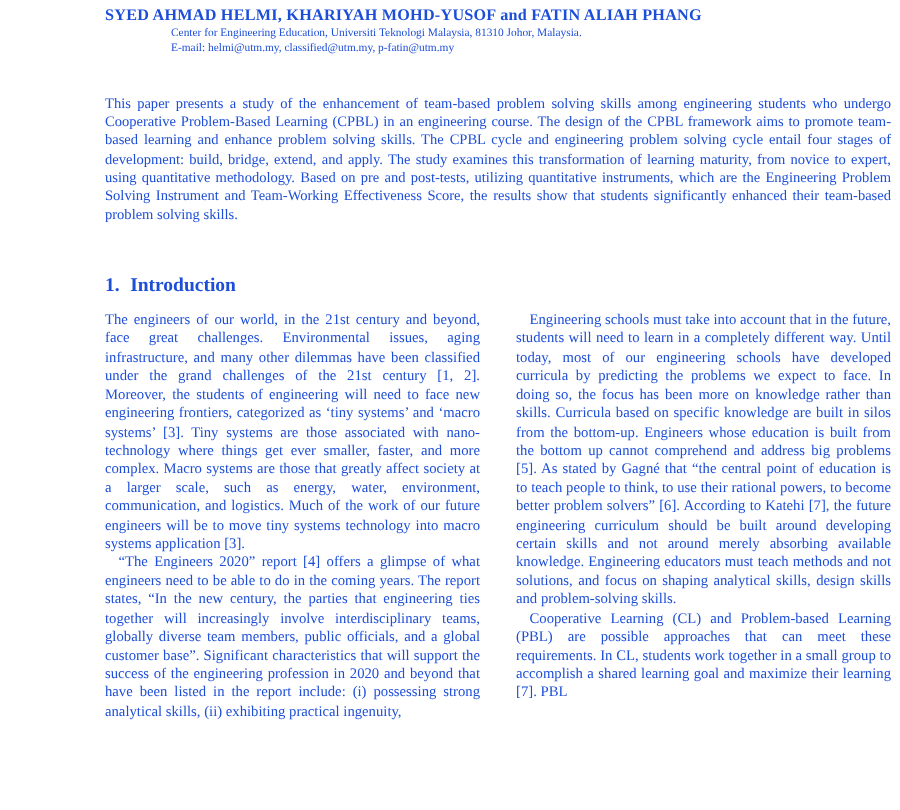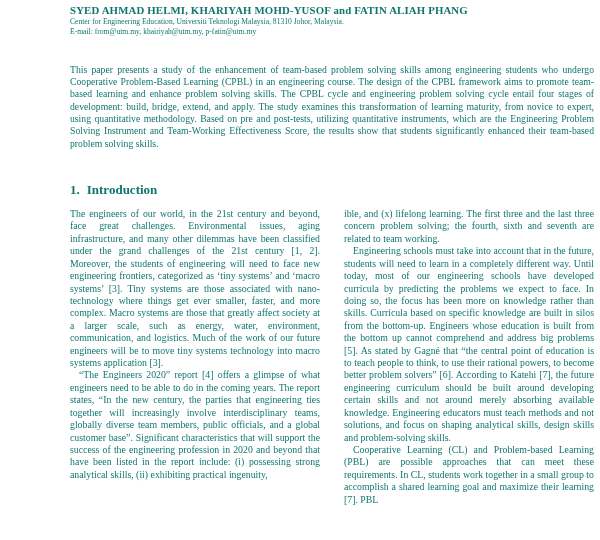--- a/index.html
+++ b/index.html
@@ -7,39 +7,40 @@
     padding: 0;
     background: #ffffff;
   }
   .page {
     position: relative;
     width: 600px;
     height: 540px;
     background: #ffffff;
     overflow: hidden;
     font-family: "Liberation Serif", serif;
-    color: #0f766e;
+    color: #1d4ed8;
     text-decoration: underline;
   }
   .content {
     position: absolute;
     left: 70px;
     top: 4px;
     width: 524px;
   }
   .authors {
     font-size: 10.8px;
     font-weight: bold;
     letter-spacing: 0.15px;
     line-height: 13px;
     white-space: nowrap;
   }
   .affil {
     font-size: 7.6px;
     line-height: 9.8px;
+    margin-left: 44px;
   }
   .abstract {
     margin: 27px 0 0 0;
     font-size: 9.7px;
     line-height: 12.35px;
     text-align: justify;
   }
   .keywords {
     margin: 6px 0 0 0;
     font-size: 7.8px;
@@ -79,34 +80,33 @@
 </style>
 </head>
 <body>
 
 <div class="page">
   <div class="content">
 
     <header>
       <div class="authors">SYED AHMAD HELMI, KHARIYAH MOHD-YUSOF and FATIN ALIAH PHANG</div>
       <div class="affil">Center for Engineering Education, Universiti Teknologi Malaysia, 81310 Johor, Malaysia.</div>
-      <div class="affil">E-mail: from@utm.my, khairiyah@utm.my, p-fatin@utm.my</div>
+      <div class="affil">E-mail: helmi@utm.my, classified@utm.my, p-fatin@utm.my</div>
     </header>
 
     <p class="abstract">This paper presents a study of the enhancement of team-based problem solving skills among engineering students who undergo Cooperative Problem-Based Learning (CPBL) in an engineering course. The design of the CPBL framework aims to promote team-based learning and enhance problem solving skills. The CPBL cycle and engineering problem solving cycle entail four stages of development: build, bridge, extend, and apply. The study examines this transformation of learning maturity, from novice to expert, using quantitative methodology. Based on pre and post-tests, utilizing quantitative instruments, which are the Engineering Problem Solving Instrument and Team-Working Effectiveness Score, the results show that students significantly enhanced their team-based problem solving skills.</p>
 
 
     <h2 class="section-heading"><span class="num">1.</span><span>Introduction</span></h2>
 
     <div class="columns">
       <div class="col">
         <p>The engineers of our world, in the 21st century and beyond, face great challenges. Environmental issues, aging infrastructure, and many other dilemmas have been classified under the grand challenges of the 21st century [1, 2]. Moreover, the students of engineering will need to face new engineering frontiers, categorized as ‘tiny systems’ and ‘macro systems’ [3]. Tiny systems are those associated with nano-technology where things get ever smaller, faster, and more complex. Macro systems are those that greatly affect society at a larger scale, such as energy, water, environment, communication, and logistics. Much of the work of our future engineers will be to move tiny systems technology into macro systems application [3].</p>
         <p class="indent">“The Engineers 2020” report [4] offers a glimpse of what engineers need to be able to do in the coming years. The report states, “In the new century, the parties that engineering ties together will increasingly involve interdisciplinary teams, globally diverse team members, public officials, and a global customer base”. Significant characteristics that will support the success of the engineering profession in 2020 and beyond that have been listed in the report include: (i) possessing strong analytical skills, (ii) exhibiting practical ingenuity,</p>
       </div>
       <div class="col">
-        <p>ible, and (x) lifelong learning. The first three and the last three concern problem solving; the fourth, sixth and seventh are related to team working.</p>
         <p class="indent">Engineering schools must take into account that in the future, students will need to learn in a completely different way. Until today, most of our engineering schools have developed curricula by predicting the problems we expect to face. In doing so, the focus has been more on knowledge rather than skills. Curricula based on specific knowledge are built in silos from the bottom-up. Engineers whose education is built from the bottom up cannot comprehend and address big problems [5]. As stated by Gagné that “the central point of education is to teach people to think, to use their rational powers, to become better problem solvers” [6]. According to Katehi [7], the future engineering curriculum should be built around developing certain skills and not around merely absorbing available knowledge. Engineering educators must teach methods and not solutions, and focus on shaping analytical skills, design skills and problem-solving skills.</p>
         <p class="indent">Cooperative Learning (CL) and Problem-based Learning (PBL) are possible approaches that can meet these requirements. In CL, students work together in a small group to accomplish a shared learning goal and maximize their learning [7]. PBL</p>
       </div>
     </div>
 
   </div>
 </div>
 
 </body></html>

